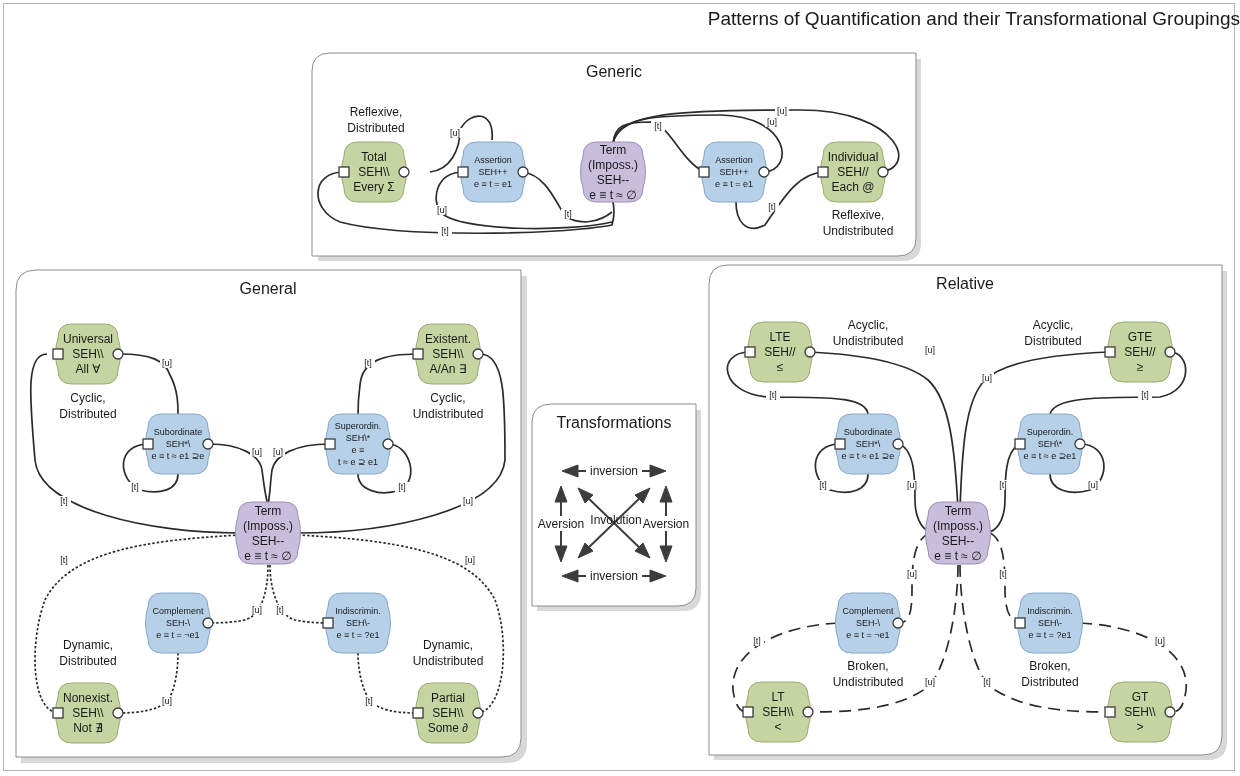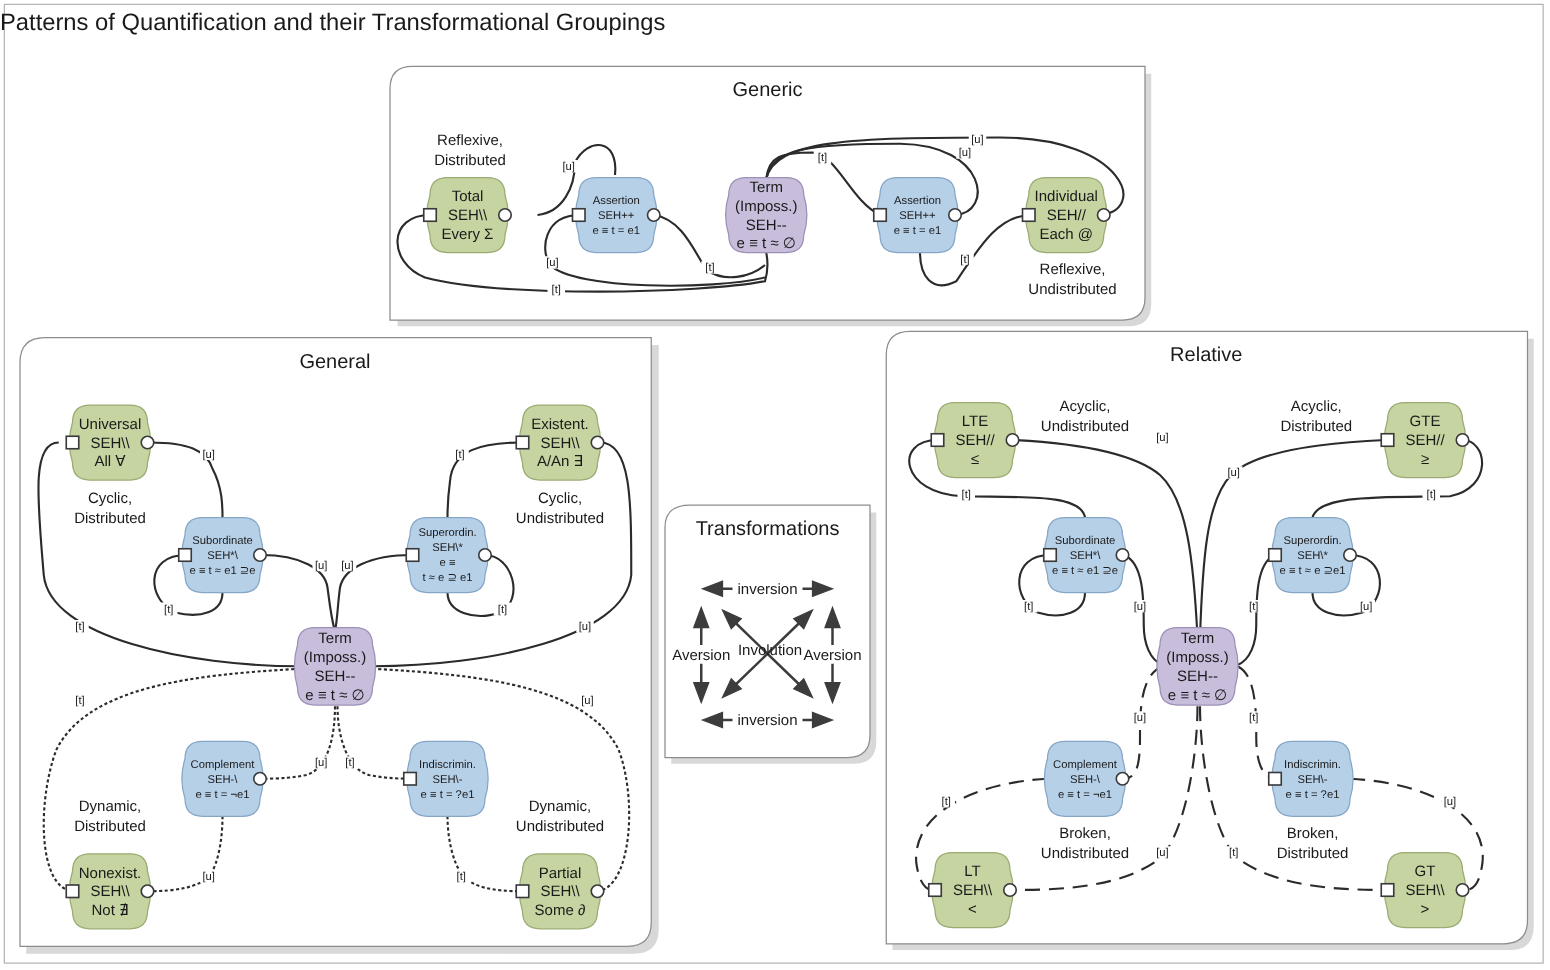--- a/index.html
+++ b/index.html
@@ -1,18 +1,18 @@
 <!DOCTYPE html>
 <html><head>
 <meta charset="utf-8">
 <style>
   html, body { margin: 0; padding: 0; background: #ffffff; }
   body { width: 1240px; height: 776px; position: relative; overflow: hidden; font-family: "Liberation Sans", "DejaVu Sans", sans-serif; color: #1a1a1a; }
   #frame { position: absolute; left: 3px; top: 3px; width: 1232px; height: 768px; border: 1px solid #b5b5b5; box-sizing: border-box; }
-  #main-title { position: absolute; left: 0; top: 8px; width: 1240px; text-align: left; font-size: 19px; }
+  #main-title { position: absolute; left: 0; top: 8px; width: 1240px; text-align: right; font-size: 19px; }
   svg#diagram { position: absolute; left: 0; top: 0; }
   .panel { fill: #ffffff; stroke: #8c8c8c; stroke-width: 1; }
   .panel-shadow { fill: #d8d8d8; }
   .ptitle { font-size: 16px; text-anchor: middle; fill: #1a1a1a; font-family: "Liberation Sans", sans-serif; }
   .nlabel { text-anchor: middle; fill: #1a1a1a; font-family: "Liberation Sans", sans-serif; }
   .caption { font-size: 12px; text-anchor: middle; fill: #1a1a1a; font-family: "Liberation Sans", sans-serif; }
   .edge { fill: none; stroke: #2b2b2b; stroke-width: 1.7; }
   .dotted { stroke-dasharray: 2.5 2; }
   .dashed { stroke-dasharray: 12 7; }
   .elabel { font-size: 9px; fill: #1a1a1a; text-anchor: middle; font-family: "Liberation Sans", sans-serif; }

